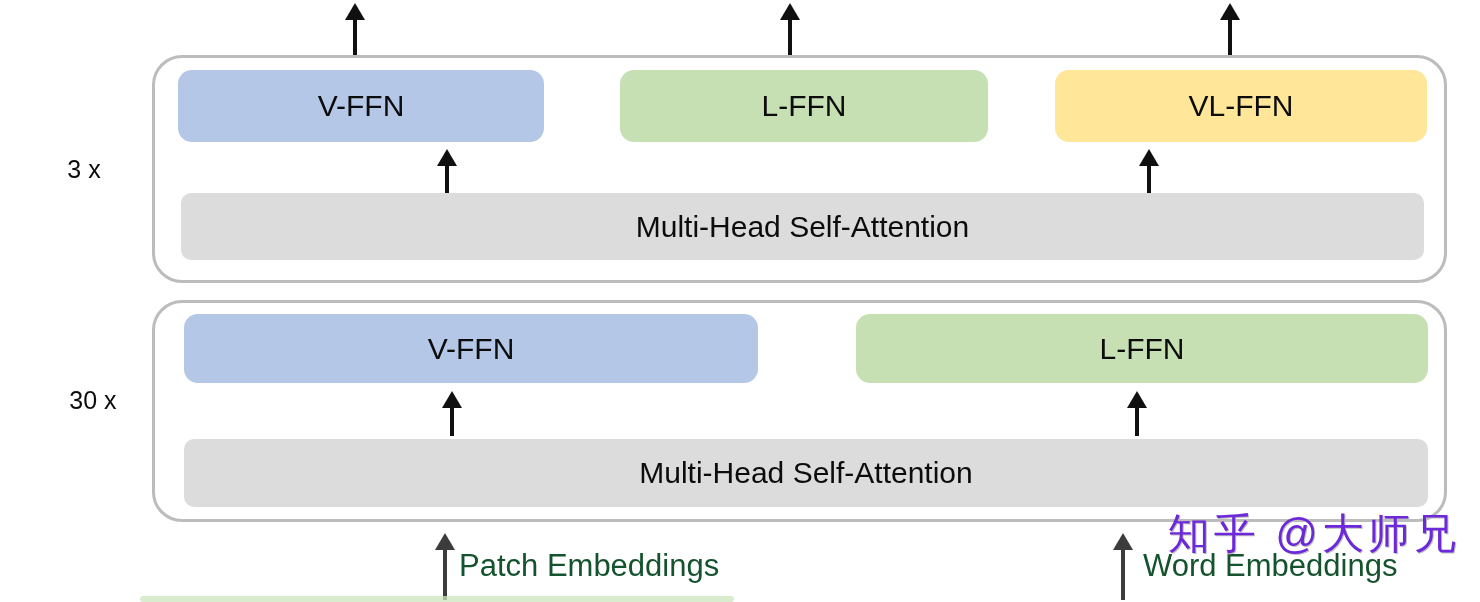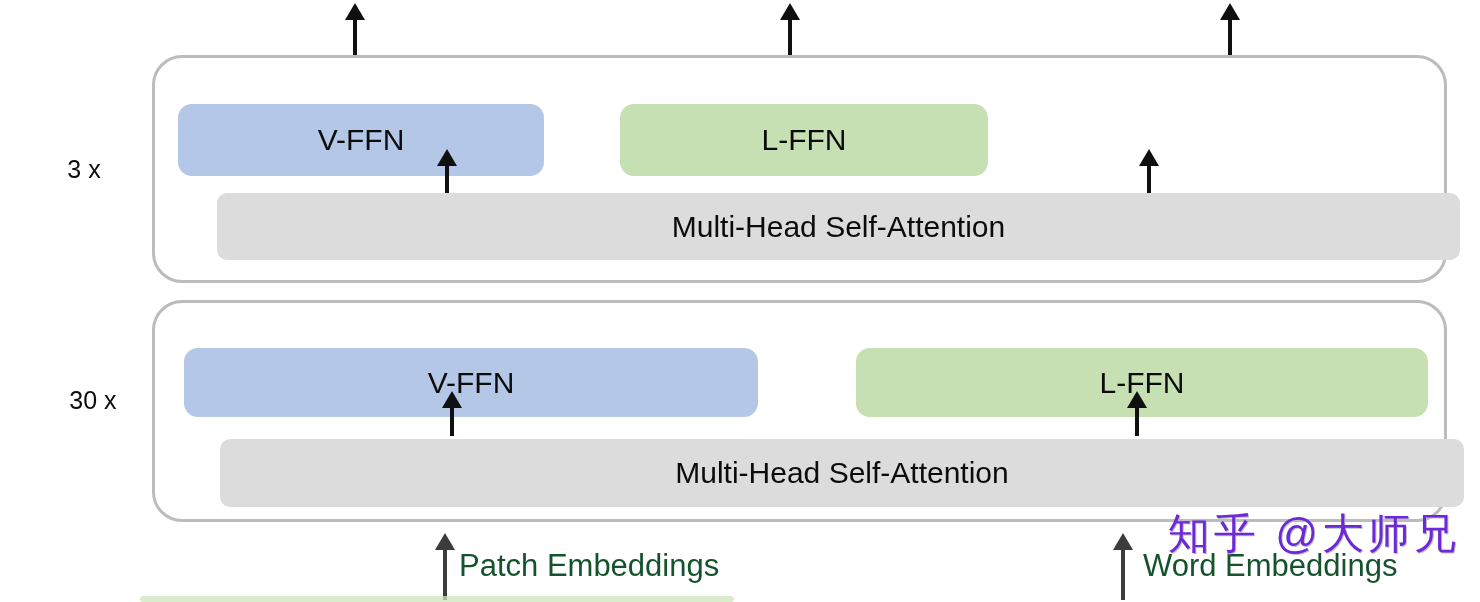--- a/index.html
+++ b/index.html
@@ -29,31 +29,29 @@
   
   .box {
     position: absolute;
     height: 72px;
     border-radius: 14px;
     display: flex;
     align-items: center;
     justify-content: center;
     font-size: 30px;
     color: #0c0c0c;
-    margin-top: 34px;
   }
   .attn {
     position: absolute;
     border-radius: 10px;
     display: flex;
     align-items: center;
     justify-content: center;
     font-size: 30px;
     color: #0c0c0c;
-    margin-left: 36px;
   }
 
   
   .repeat {
     position: absolute;
     font-size: 25px;
     color: #0c0c0c;
     text-align: center;
   }
 
@@ -123,20 +121,21 @@
       <div class="head"></div>
       <div class="shaft"></div>
     </div>
 
   <div class="repeat" style="left:48px;  top:155px; width:72px;">3 x</div>
   <div class="repeat" style="left:46px;  top:386px; width:94px;">30 x</div>
 
   <div class="block top">
     <div class="box" style="left: 23px; top: 12px; width: 366px; background: rgb(180, 199, 231);">V-FFN</div>
     <div class="box" style="left: 465px; top: 12px; width: 368px; background: rgb(198, 224, 180);">L-FFN</div>
+    <div class="box" style="left: 900px; top: 12px; width: 372px; background: rgb(255, 230, 153);">VL-FFN</div>
 
     <div class="arrow" style="left:281px; top:91px; height:44px;">
         <div class="head"></div>
         <div class="shaft"></div>
       </div>
     <div class="arrow" style="left:983px; top:91px; height:44px;">
         <div class="head"></div>
         <div class="shaft"></div>
       </div>
 

